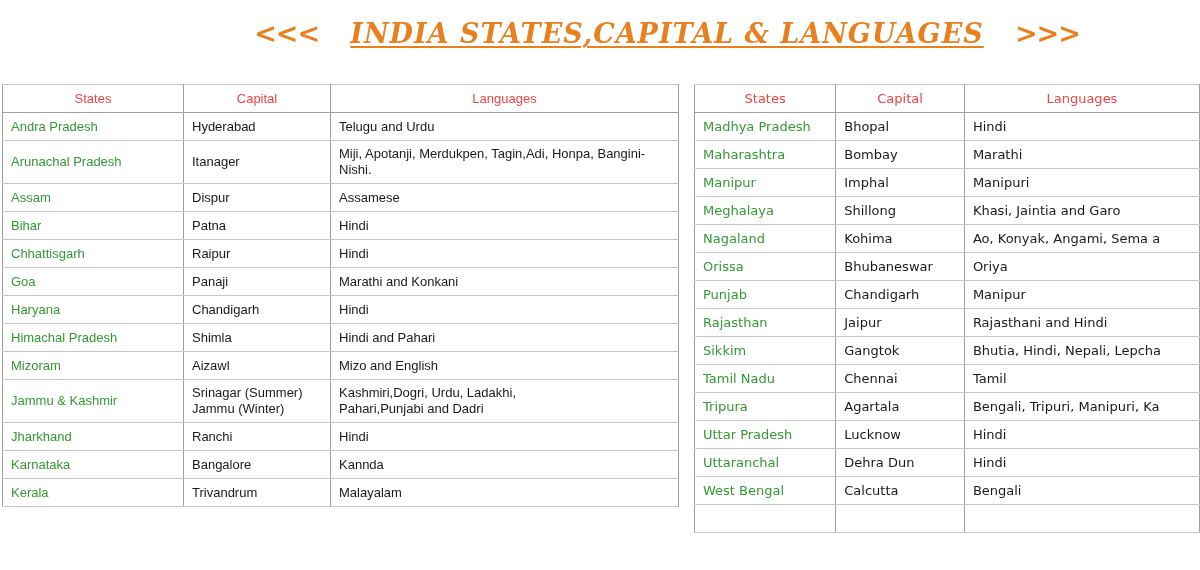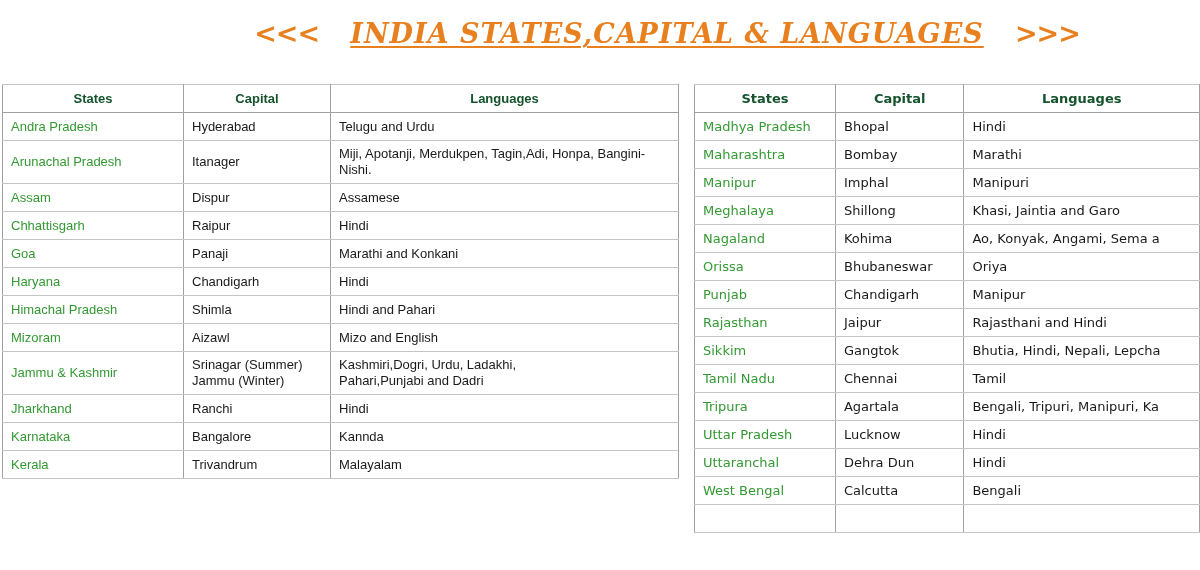--- a/index.html
+++ b/index.html
@@ -50,22 +50,22 @@
   .states-table th, .states-table td {
     font-size: 13px;
     line-height: 16px;
     border-left: 1px solid #a0a0a0;
     border-right: 1px solid #a0a0a0;
     border-top: 1px solid #c2c6c2;
     border-bottom: 1px solid #c2c6c2;
     overflow: hidden;
   }
   .states-table th {
-    font-weight: bold;
-    color: #14532d;
+    font-weight: normal;
+    color: #ef4444;
     text-align: center;
     padding: 5px 4px;
     height: 17px;
     border-bottom: 1px solid #a0a0a0;
   }
   .states-table td {
     color: #1a1a1a;
     text-align: left;
     vertical-align: middle;
     padding: 5px 8px;
@@ -114,20 +114,25 @@
       <td class="cap">Itanager</td>
       <td class="lang">Miji, Apotanji, Merdukpen, Tagin,Adi, Honpa, Bangini-
 Nishi.</td>
     </tr>
     <tr>
       <td class="st">Assam</td>
       <td class="cap">Dispur</td>
       <td class="lang">Assamese</td>
     </tr>
     <tr>
+      <td class="st">Bihar</td>
+      <td class="cap">Patna</td>
+      <td class="lang">Hindi</td>
+    </tr>
+    <tr>
       <td class="st">Chhattisgarh</td>
       <td class="cap">Raipur</td>
       <td class="lang">Hindi</td>
     </tr>
     <tr>
       <td class="st">Goa</td>
       <td class="cap">Panaji</td>
       <td class="lang">Marathi and Konkani</td>
     </tr>
     <tr>

